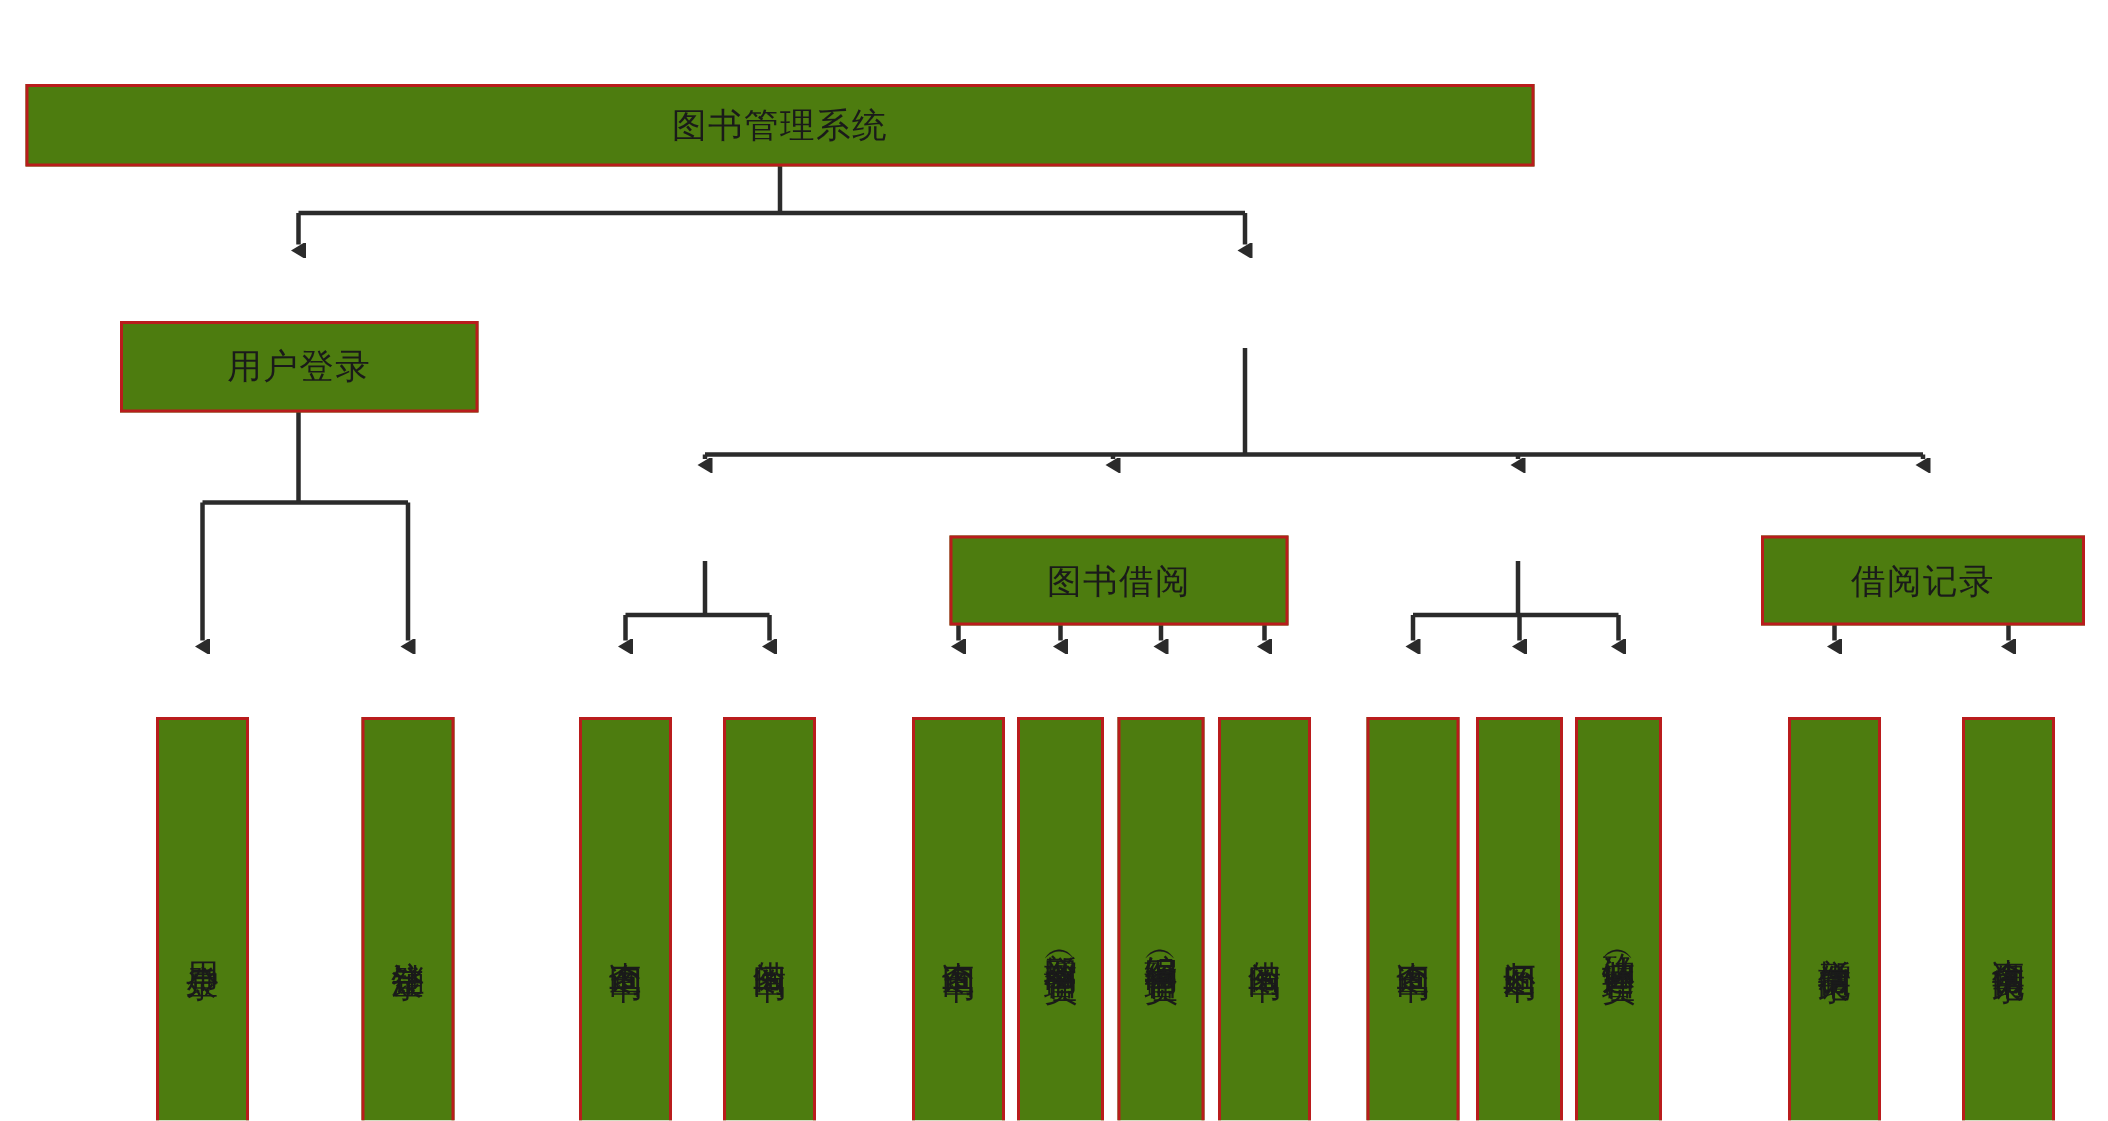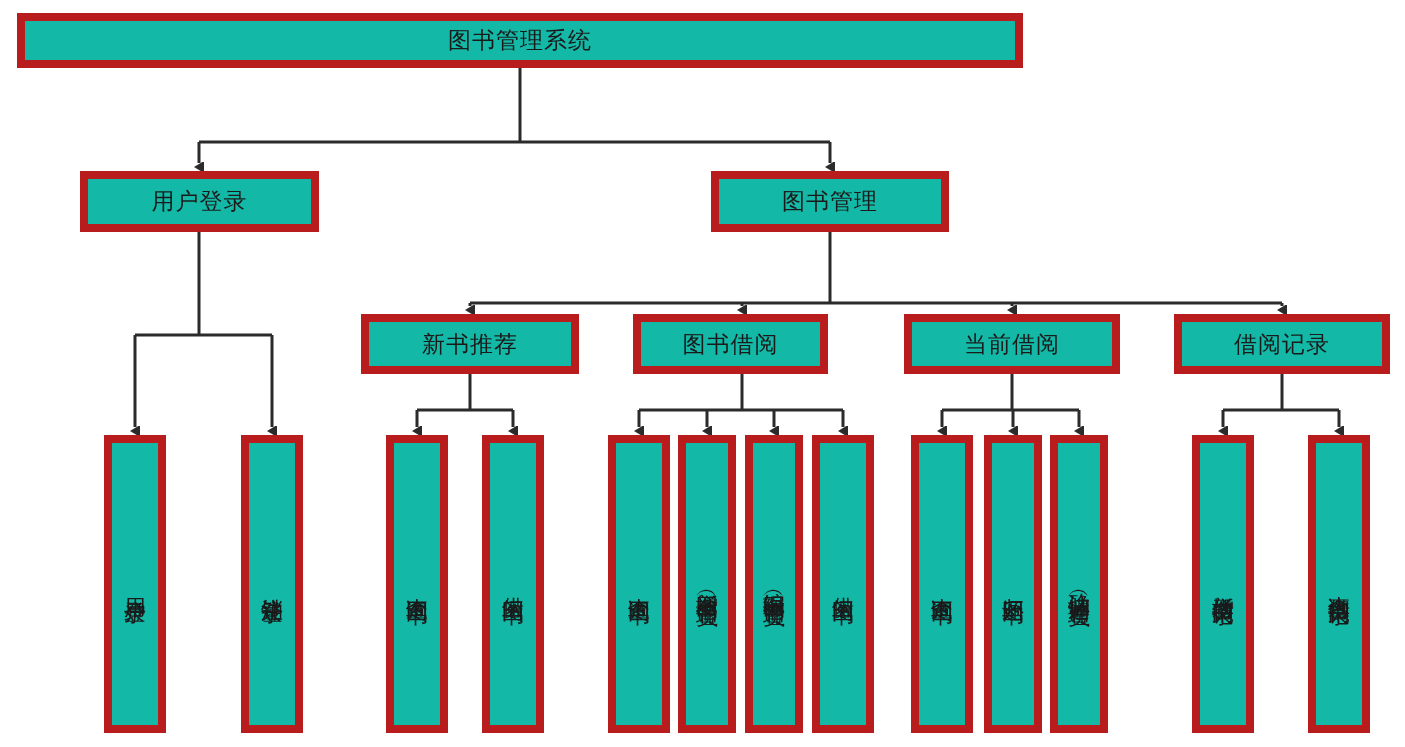--- a/index.html
+++ b/index.html
@@ -21,26 +21,27 @@
     position: absolute;
     left: 0;
     top: 0;
     width: 1405px;
     height: 747px;
     pointer-events: none;
   }
   .node {
     position: absolute;
     box-sizing: border-box;
-    border: 8px solid #b91c1c;
-    background: #14b8a6;
+    border: 2px solid #b91c1c;
+    background: #4d7c0f;
     display: flex;
     align-items: center;
     justify-content: center;
     color: #1a1a1a;
+    margin-top: 43px;
   }
   .node.horiz {
     font-size: 23px;
     letter-spacing: 1px;
   }
   .node .label-h {
     white-space: nowrap;
     line-height: 1;
   }
   .node.vert {
@@ -120,32 +121,23 @@
     </g>
   </svg>
 
   <div class="node horiz" style="left:17px; top:13px; width:1006px; height:55px;">
     <span class="label-h">图书管理系统</span>
   </div>
 
   <div class="node horiz" style="left:80px; top:171px; width:239px; height:61px;">
     <span class="label-h">用户登录</span>
   </div>
-  <div class="node horiz" style="left:711px; top:171px; width:238px; height:61px;">
-    <span class="label-h">图书管理</span>
-  </div>
 
-  <div class="node horiz" style="left:361px; top:314px; width:218px; height:60px;">
-    <span class="label-h">新书推荐</span>
-  </div>
-  <div class="node horiz" style="left:633px; top:314px; width:195px; height:60px;">
+  <div class="node horiz" style="left:633px; top:314px; width:226px; height:60px;">
     <span class="label-h">图书借阅</span>
-  </div>
-  <div class="node horiz" style="left:904px; top:314px; width:216px; height:60px;">
-    <span class="label-h">当前借阅</span>
   </div>
   <div class="node horiz" style="left:1174px; top:314px; width:216px; height:60px;text-align:center;">
     <span class="label-h">借阅记录</span>
   </div>
 
   <div class="node vert" style="left:104px; top:435px; width:62px; height:298px;">
     <span class="label-v">用户登录</span>
   </div>
   <div class="node vert" style="left:241px; top:435px; width:62px; height:298px;">
     <span class="label-v">注销登录</span>

